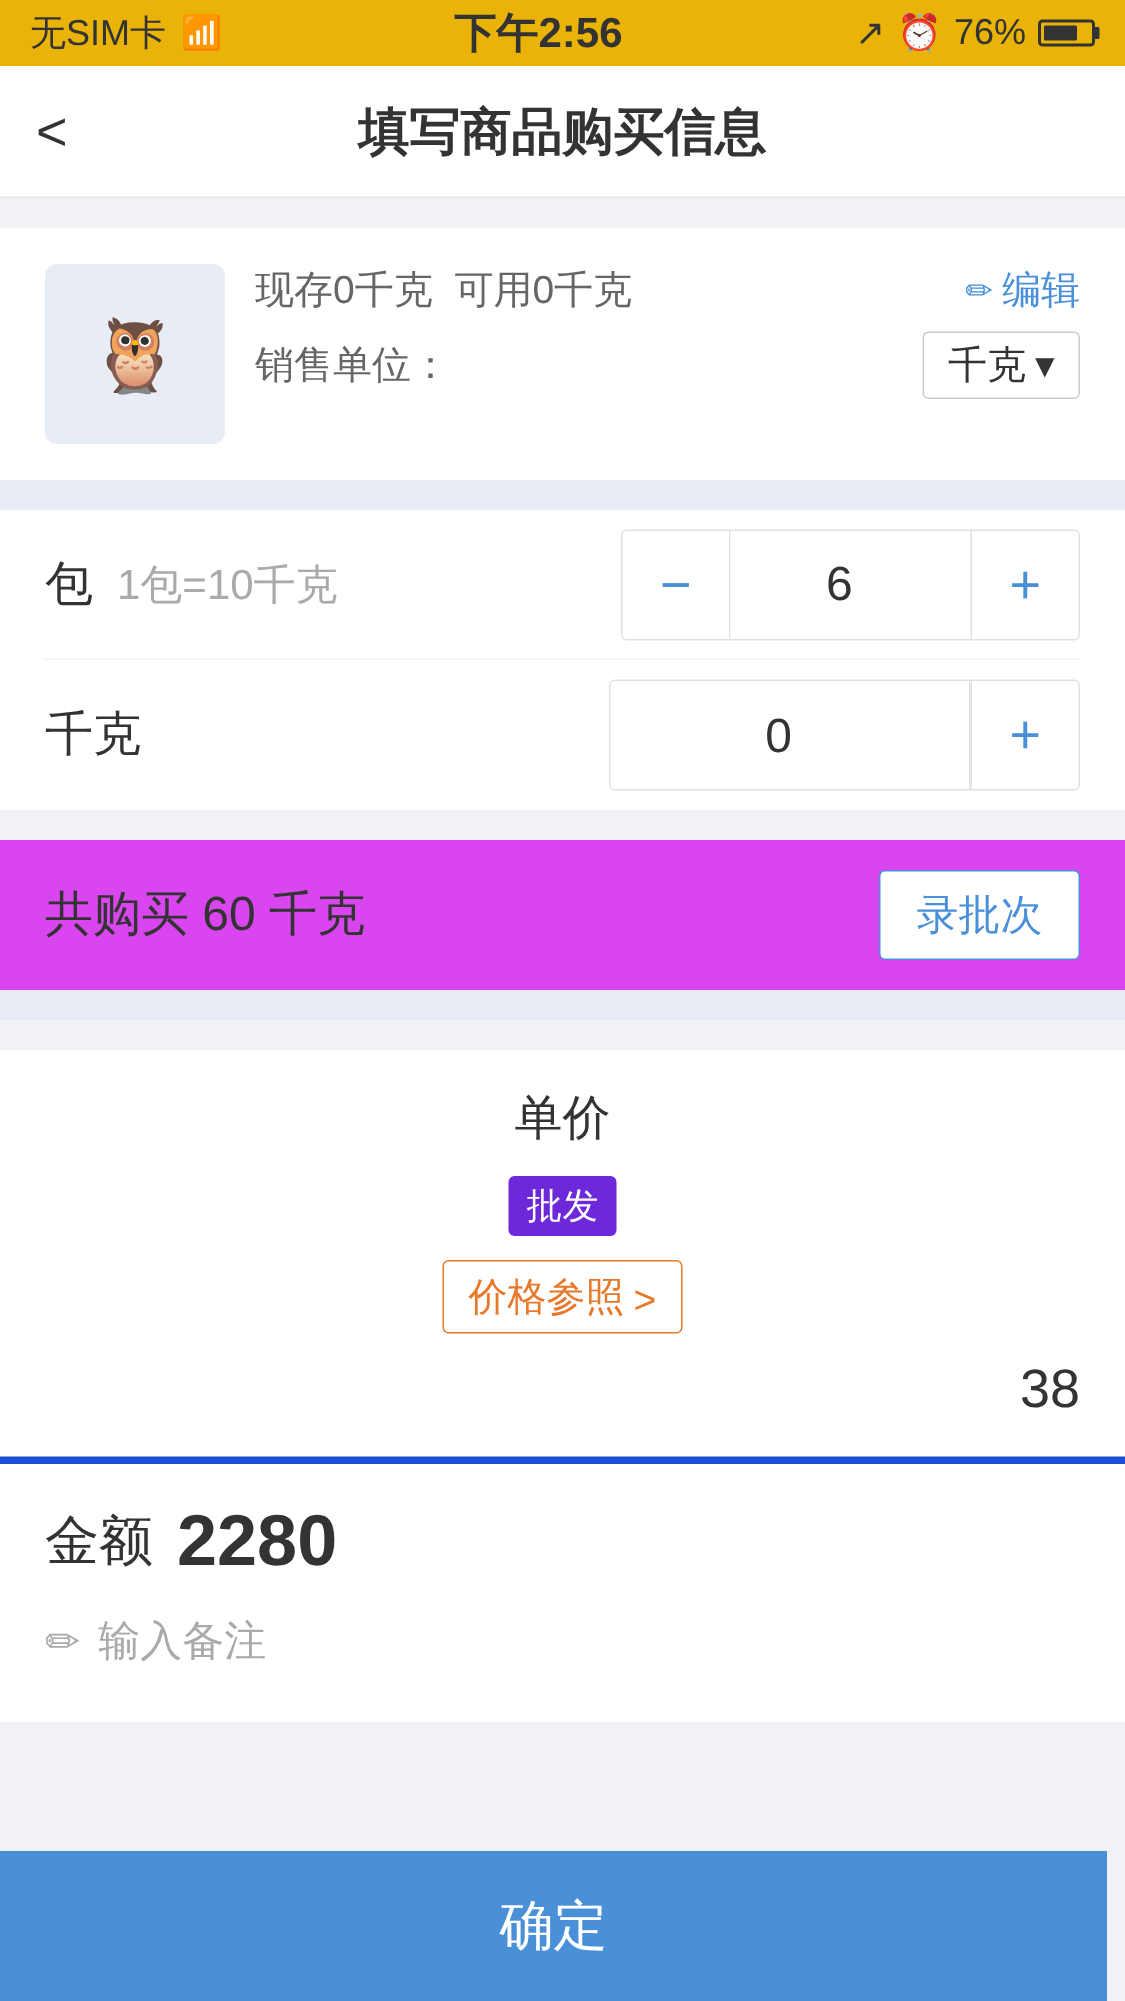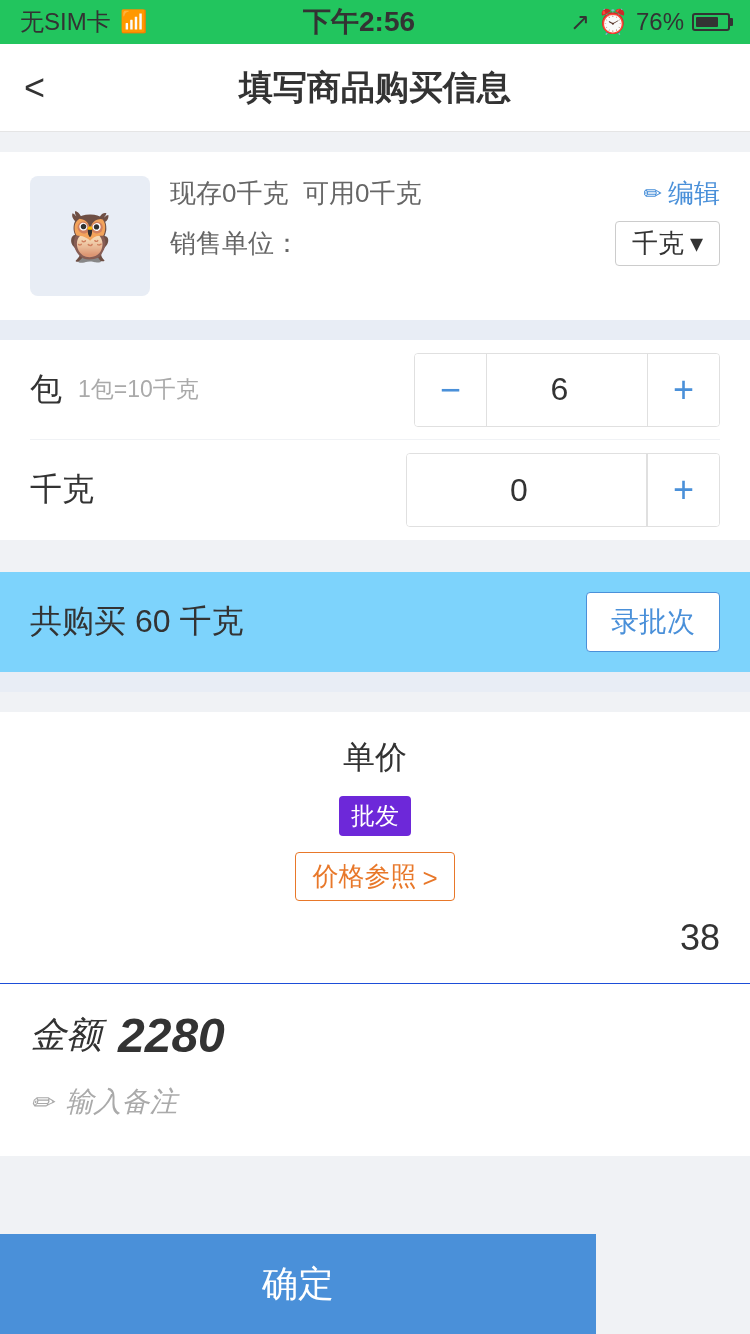--- a/index.html
+++ b/index.html
@@ -9,21 +9,21 @@
       min-height: 1334px;
       font-family: -apple-system, "PingFang SC", "Helvetica Neue", sans-serif;
       background: #f0f2f5;
       font-size: 28px;
       color: #333;
     }
 
     
     .status-bar {
       height: 44px;
-      background: #22c55e;
+      background: #eab308;
       display: flex;
       align-items: center;
       justify-content: space-between;
       padding: 0 20px;
       font-size: 24px;
       color: #333;
     }
     .status-left { display: flex; align-items: center; gap: 10px; }
     .status-center { font-weight: 700; font-size: 28px; }
     .status-right { display: flex; align-items: center; gap: 8px; font-size: 24px; }
@@ -150,21 +150,21 @@
     .input-row:last-child { border-bottom: none; }
     .input-label {
       flex: 1;
       font-size: 32px;
       color: #333;
       display: flex;
       align-items: center;
       gap: 16px;
     }
     .input-hint {
-      font-size: 23px;
+      font-size: 28px;
       color: #aaa;
     }
     .input-control {
       display: flex;
       align-items: center;
       border: 1px solid #e0e0e0;
       border-radius: 4px;
       overflow: hidden;
     }
     .ctrl-btn {
@@ -201,22 +201,22 @@
       text-align: center;
       font-size: 32px;
       border: none;
       outline: none;
       color: #333;
       border-right: 1px solid #e0e0e0;
     }
 
     
     .summary-section {
-      background: #7dd3fc;
-      margin-top: 32px;
+      background: #d946ef;
+      margin-top: 20px;
       padding: 0 30px;
     }
     .summary-row {
       display: flex;
       align-items: center;
       height: 100px;
     }
     .summary-label {
       flex: 1;
       font-size: 32px;
@@ -271,22 +271,21 @@
       font-size: 36px;
       color: #333;
       font-weight: 500;
     }
 
     
     .amount-section {
       background: #fff;
       margin-top: 0;
       padding: 24px 30px 35px;
-      border-top: 1px solid #1d4ed8;
-      font-style: italic;
+      border-top: 5px solid #1d4ed8;
     }
     .amount-row {
       display: flex;
       align-items: center;
       gap: 16px;
       margin-bottom: 20px;
     }
     .amount-label {
       font-size: 36px;
       color: #333;
@@ -309,21 +308,21 @@
     .main-content {
       min-height: 680px;
       background: #f0f2f5;
     }
 
     
     .confirm-btn {
       position: fixed;
       bottom: 0;
       left: 0;
-      width: 596px;
+      width: 738px;
       height: 100px;
       background: #4a90d9;
       color: #fff;
       font-size: 36px;
       font-weight: 500;
       display: flex;
       align-items: center;
       justify-content: center;
       cursor: pointer;
       border: none;

